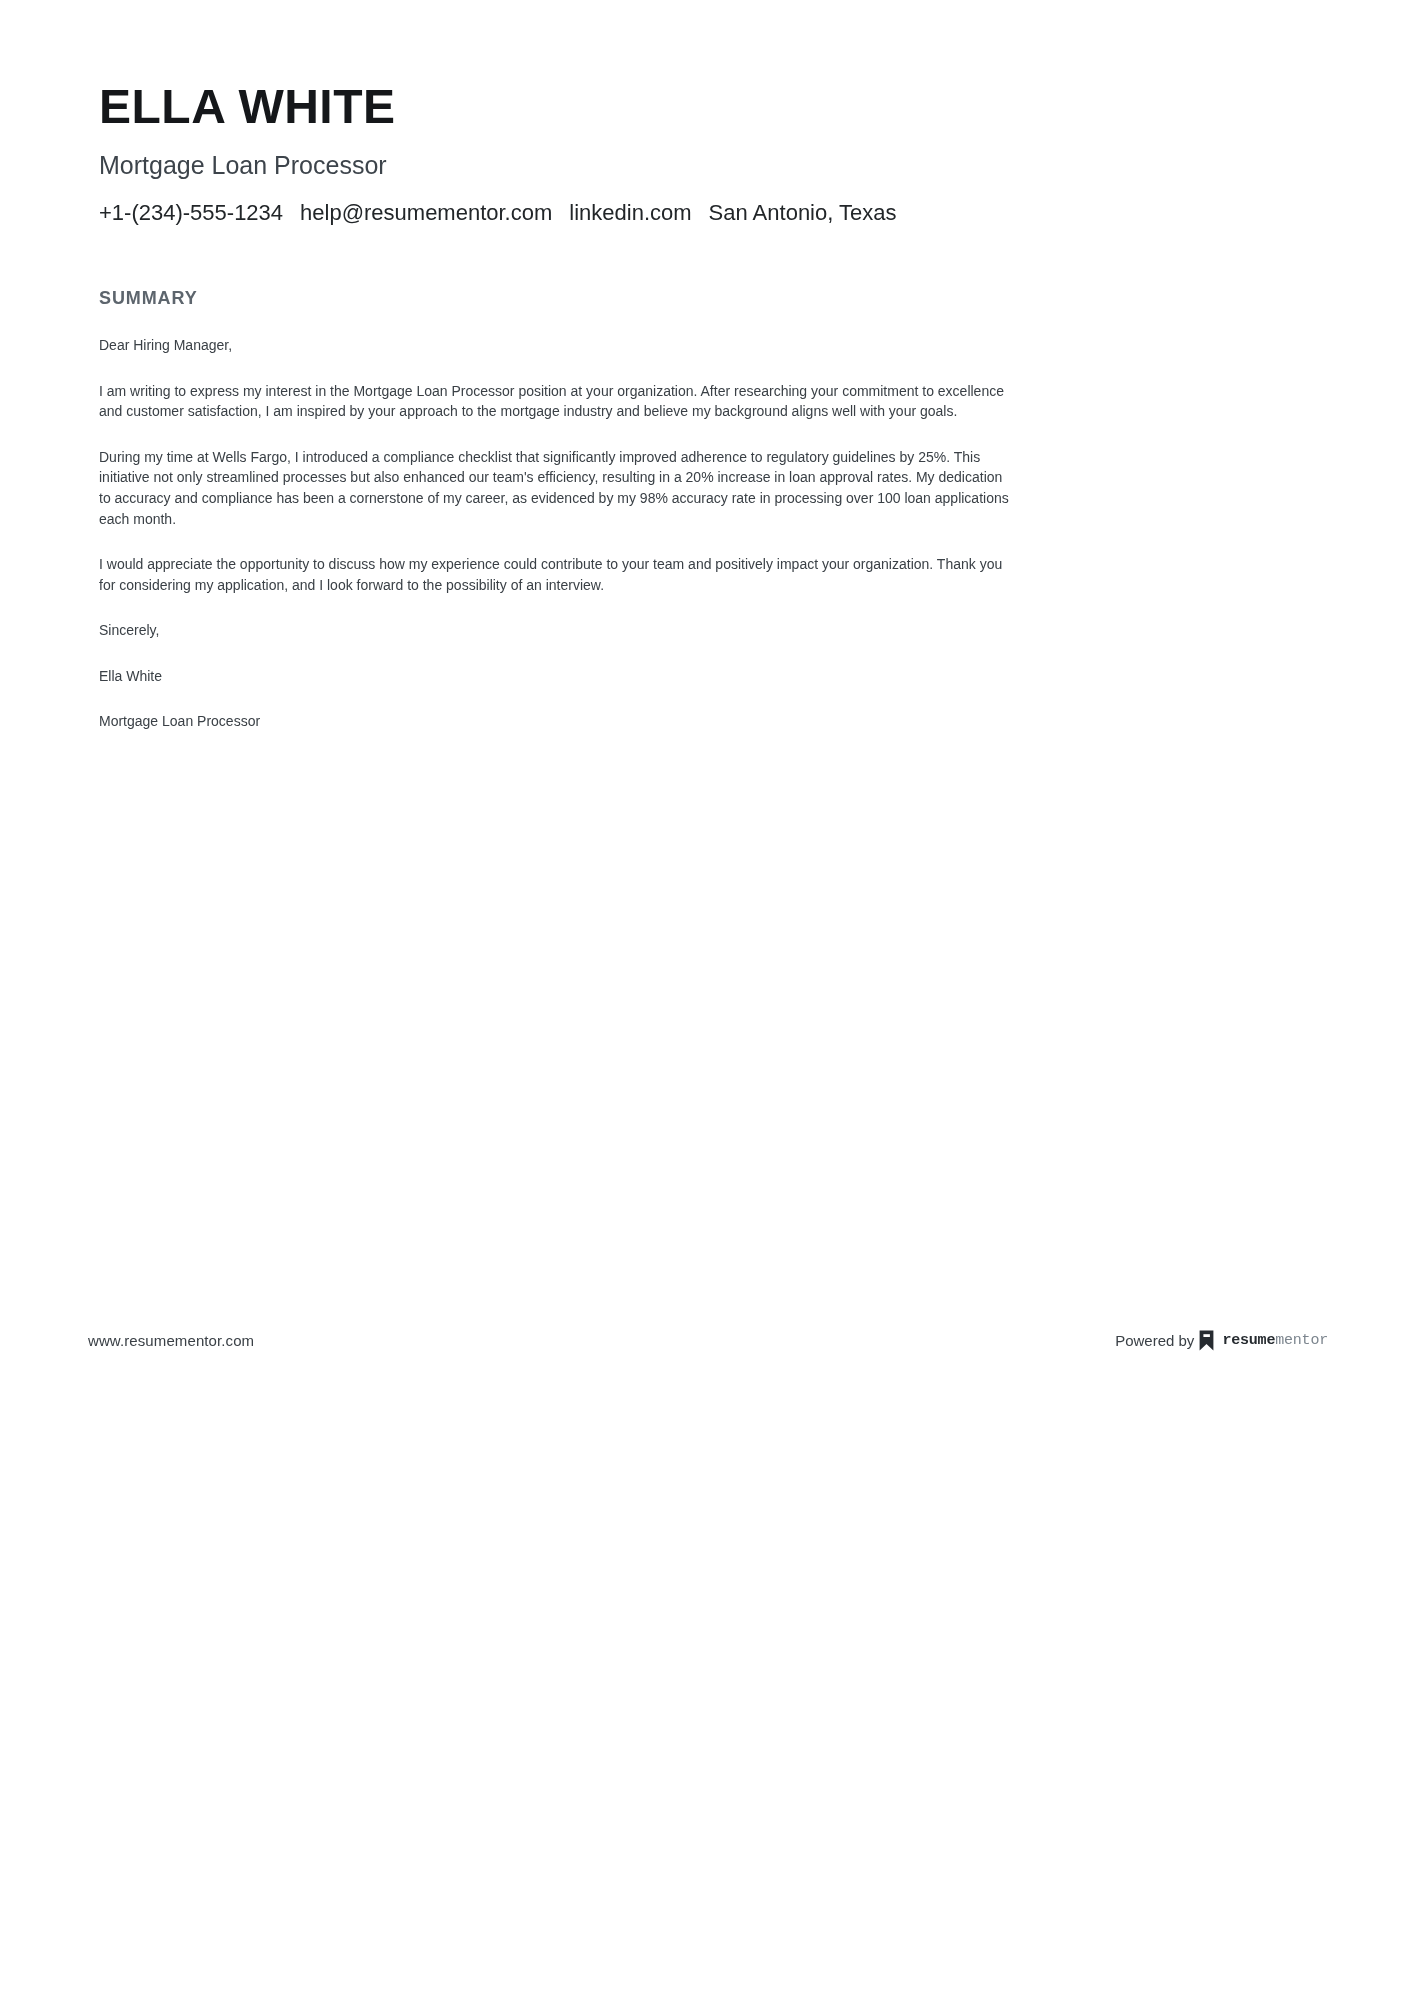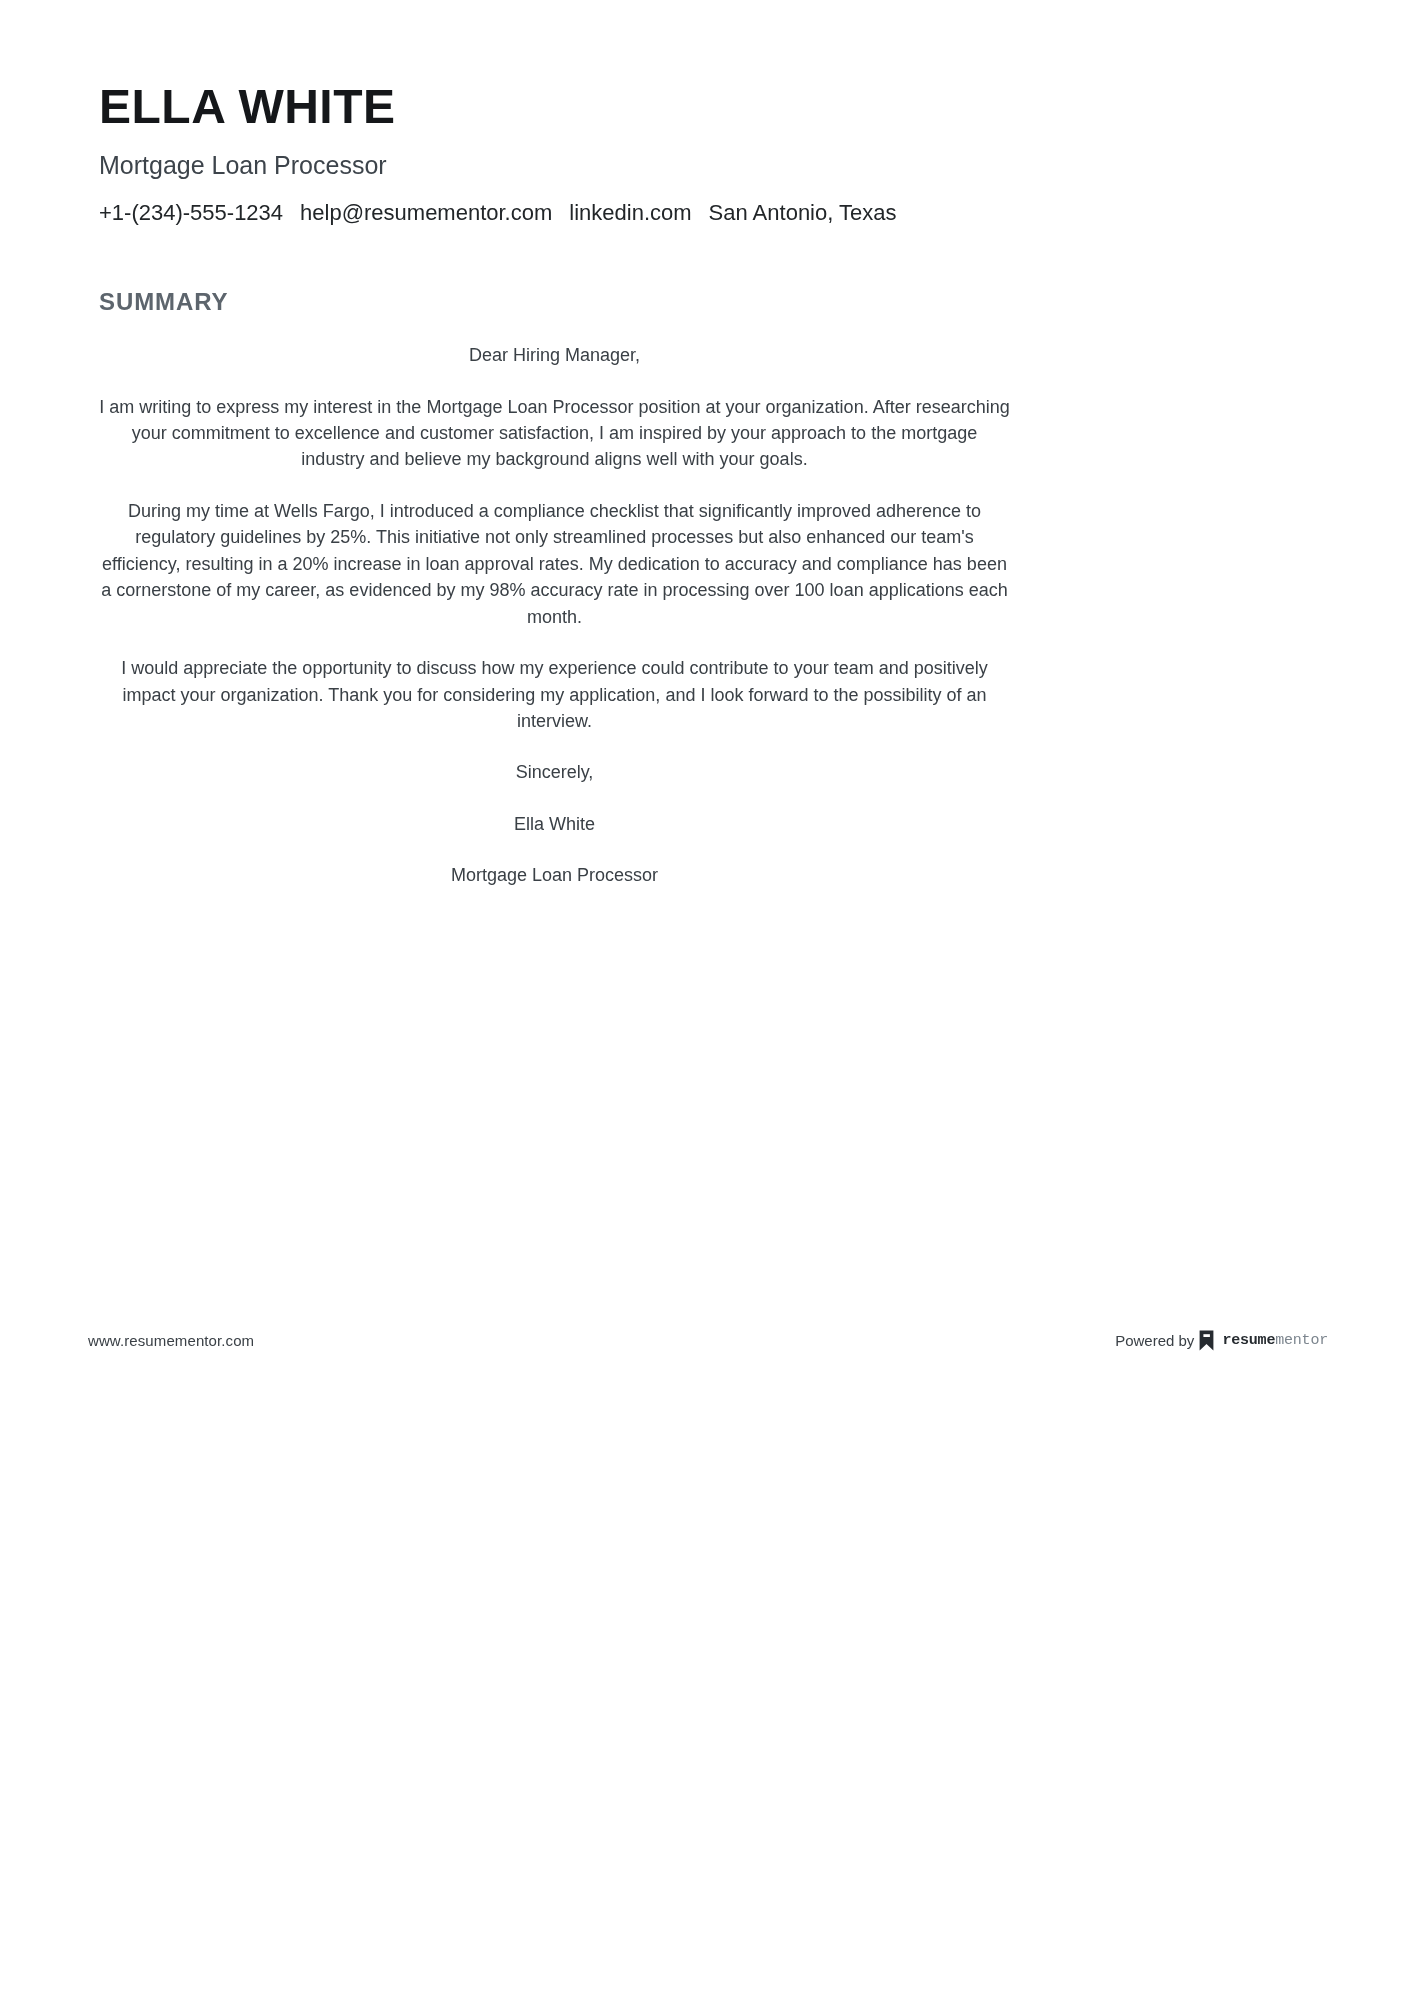--- a/index.html
+++ b/index.html
@@ -61,37 +61,36 @@
     color: #222629;
     line-height: 1.4;
     white-space: nowrap;
   }
 
   
   .section {
     margin-top: 59px;
   }
   .section-heading {
-    font-size: 24px;
+    font-size: 18px;
     font-weight: 700;
     letter-spacing: 0.9px;
     color: #5d656d;
     margin: 0 0 26px 0;
     text-transform: uppercase;
   }
 
   .letter-body {
     max-width: 917px;
   }
   .letter-paragraph {
-    font-size: 18px;
+    font-size: 14px;
     line-height: 1.47;
     color: #3a4046;
     margin: 0 6px 25px 0;
-    text-align: center;
   }
   .letter-paragraph:last-child {
     margin-bottom: 0;
   }
 
   
   .footer {
     position: absolute;
     left: 88px;
     right: 82px;

